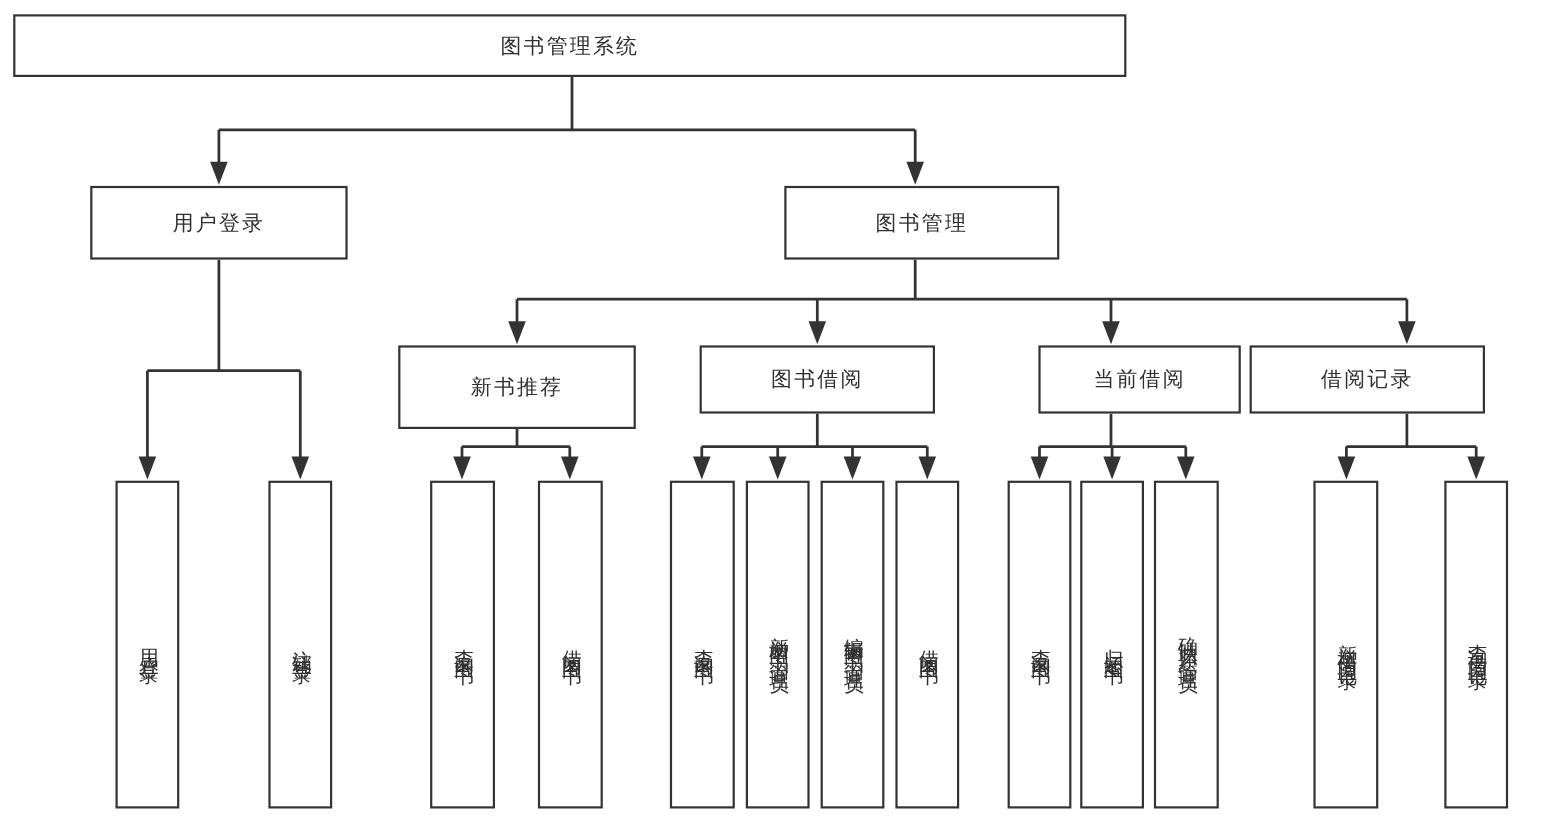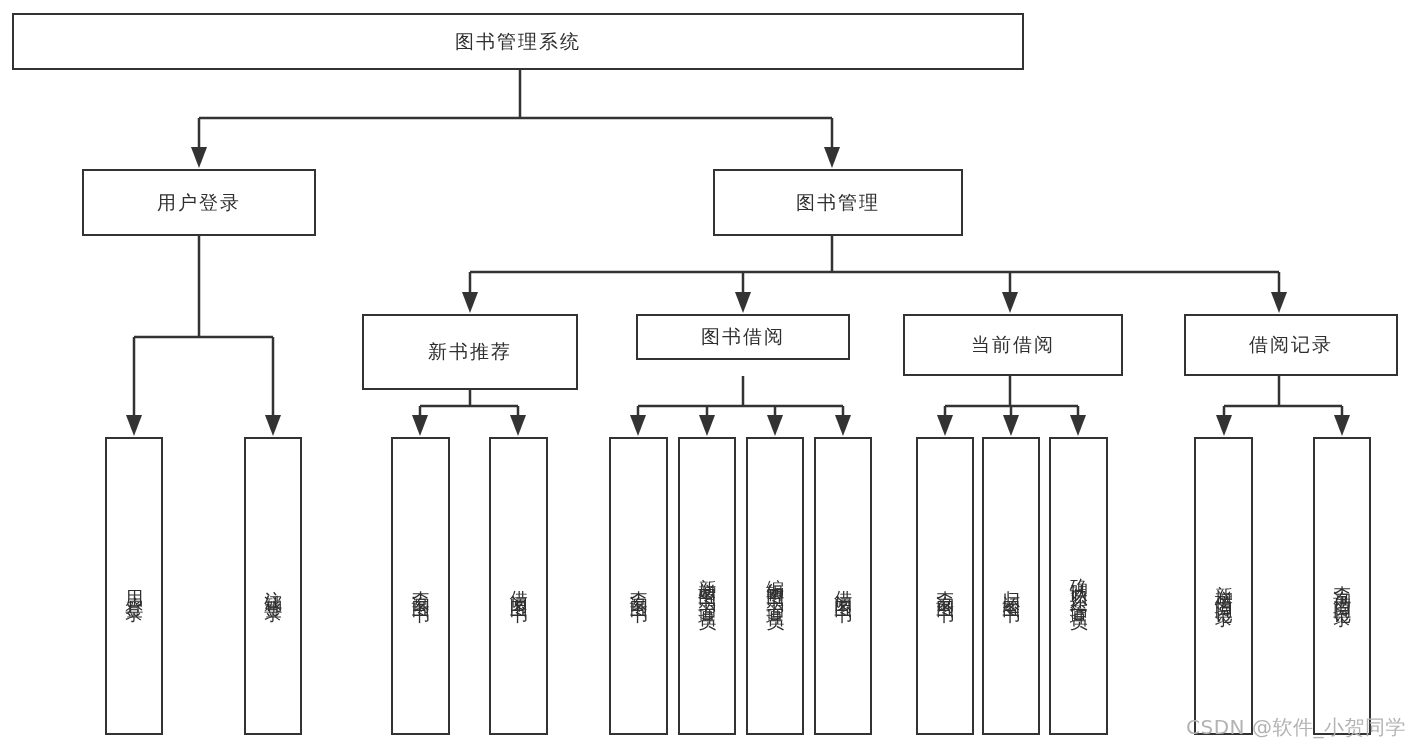--- a/index.html
+++ b/index.html
@@ -70,27 +70,27 @@
   <div class="box" style="left:82px;top:169px;width:234px;height:67px">
     <span class="hlbl">用户登录</span>
   </div>
   <div class="box" style="left:713px;top:169px;width:250px;height:67px">
     <span class="hlbl">图书管理</span>
   </div>
 
   <div class="box" style="left:362px;top:314px;width:216px;height:76px">
     <span class="hlbl">新书推荐</span>
   </div>
-  <div class="box" style="left:636px;top:314px;width:214px;height:46px">
+  <div class="box" style="left:636px;top:314px;width:214px;height:62px">
     <span class="hlbl">图书借阅</span>
   </div>
-  <div class="box" style="left:903px;top:314px;width:220px;height:62px">
+  <div class="box" style="left:944px;top:314px;width:184px;height:62px">
     <span class="hlbl">当前借阅</span>
   </div>
-  <div class="box" style="left:1184px;top:314px;width:214px;height:62px">
+  <div class="box" style="left:1136px;top:314px;width:214px;height:62px">
     <span class="hlbl">借阅记录</span>
   </div>
 
   <div class="box" style="left:105px;top:437px;width:58px;height:298px">
     <span class="vlbl">用户登录</span>
   </div>
   <div class="box" style="left:244px;top:437px;width:58px;height:298px">
     <span class="vlbl">注销登录</span>
   </div>
 
@@ -124,15 +124,14 @@
     <span class="vlbl">确认归还（管理员）</span>
   </div>
 
   <div class="box" style="left:1194px;top:437px;width:59px;height:298px">
     <span class="vlbl">新增借阅记录</span>
   </div>
   <div class="box" style="left:1313px;top:437px;width:58px;height:298px">
     <span class="vlbl">查询借阅记录</span>
   </div>
 
-  <div class="watermark">CSDN @软件_小贺同学</div>
 
 </div>
 
 </body></html>

